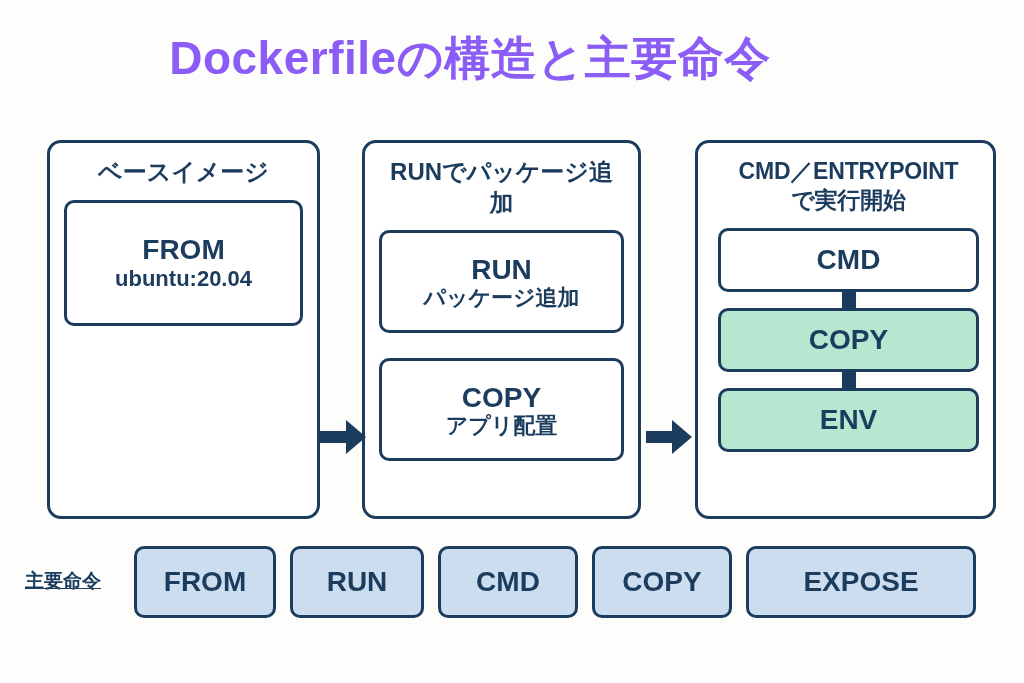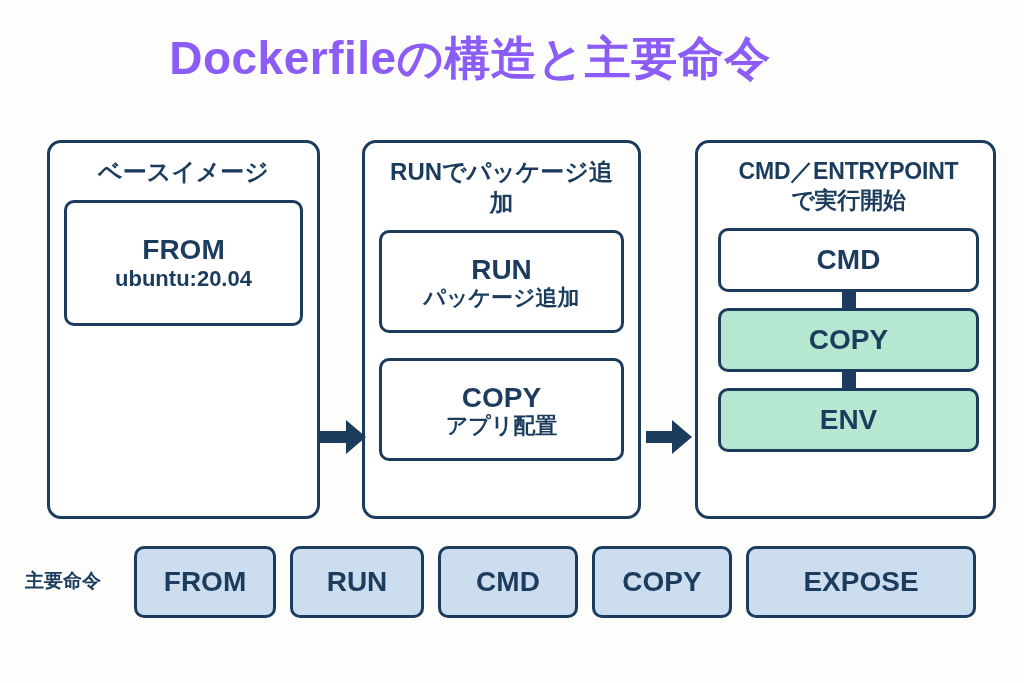--- a/index.html
+++ b/index.html
@@ -126,20 +126,21 @@
     height: 76px;
   }
   .chips-label {
     position: absolute;
     left: 25px;
     top: 22px;
     font-size: 19px;
     font-weight: 700;
     color: #1c3c5e;
     white-space: nowrap;
+    text-decoration: underline;
   }
   .chips {
     position: absolute;
     left: 134px;
     top: 0;
     display: flex;
     gap: 14px;
     align-items: center;
   }
   .chip {

